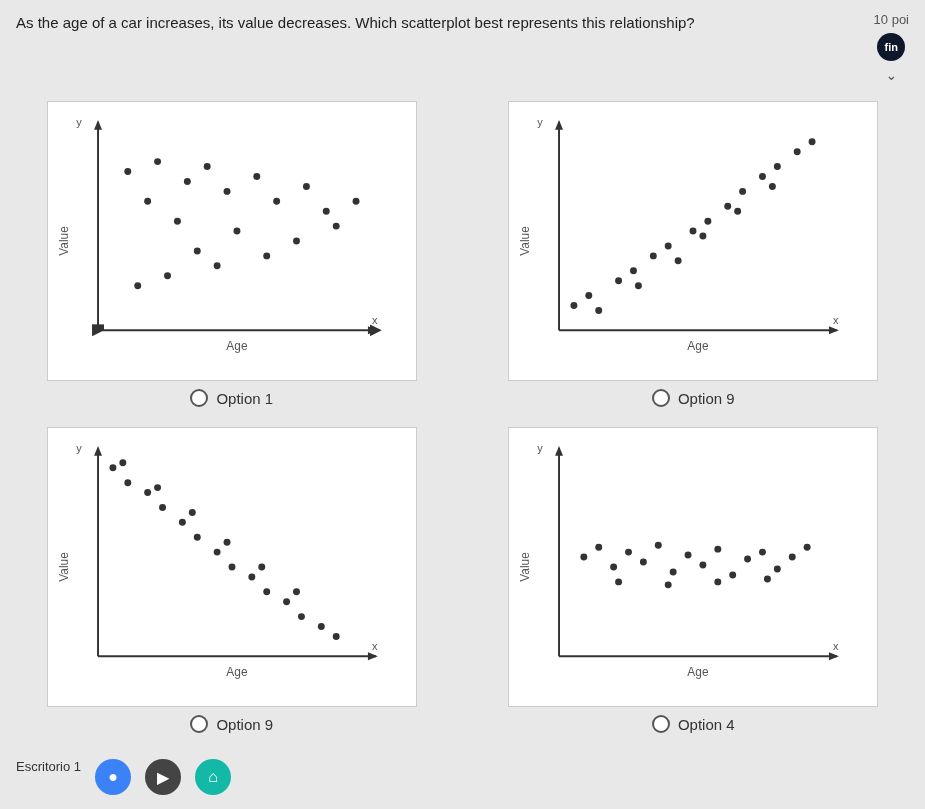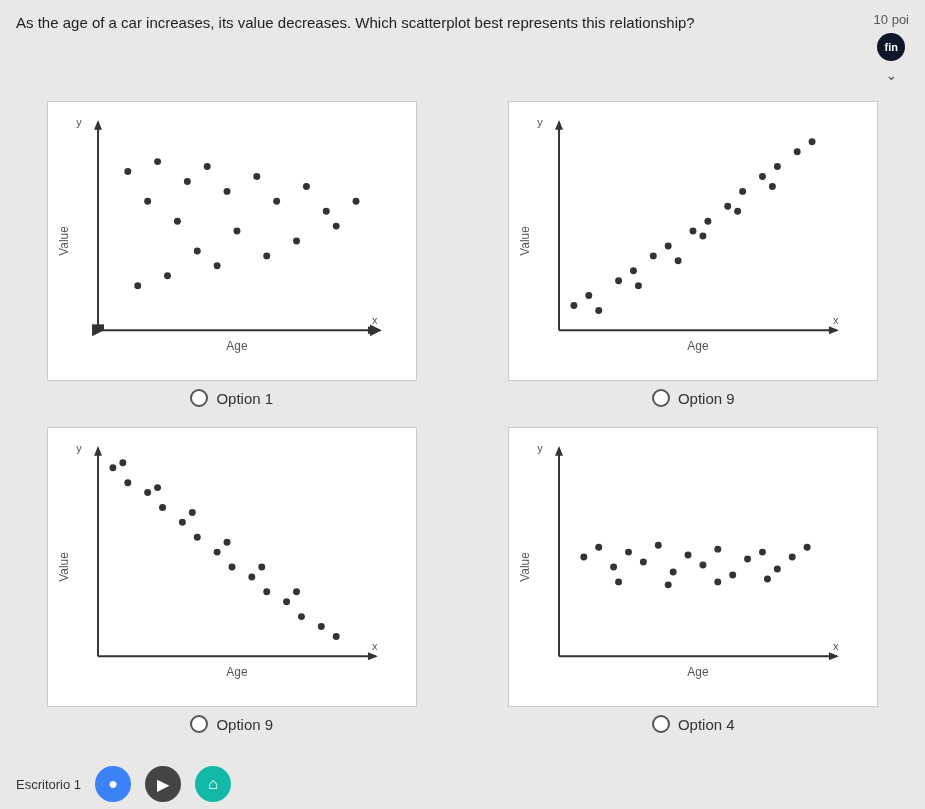--- a/index.html
+++ b/index.html
@@ -96,21 +96,21 @@
       color: #333;
     }
     .bottom-bar {
       position: absolute;
       bottom: 0;
       left: 0;
       right: 0;
       height: 50px;
       background: #e8e8e8;
       display: flex;
-      align-items: center;
+      align-items: flex-start;
       padding: 0 16px;
       gap: 14px;
     }
     .taskbar-label {
       font-size: 13px;
       color: #333;
     }
     .taskbar-btn {
       width: 36px;
       height: 36px;

